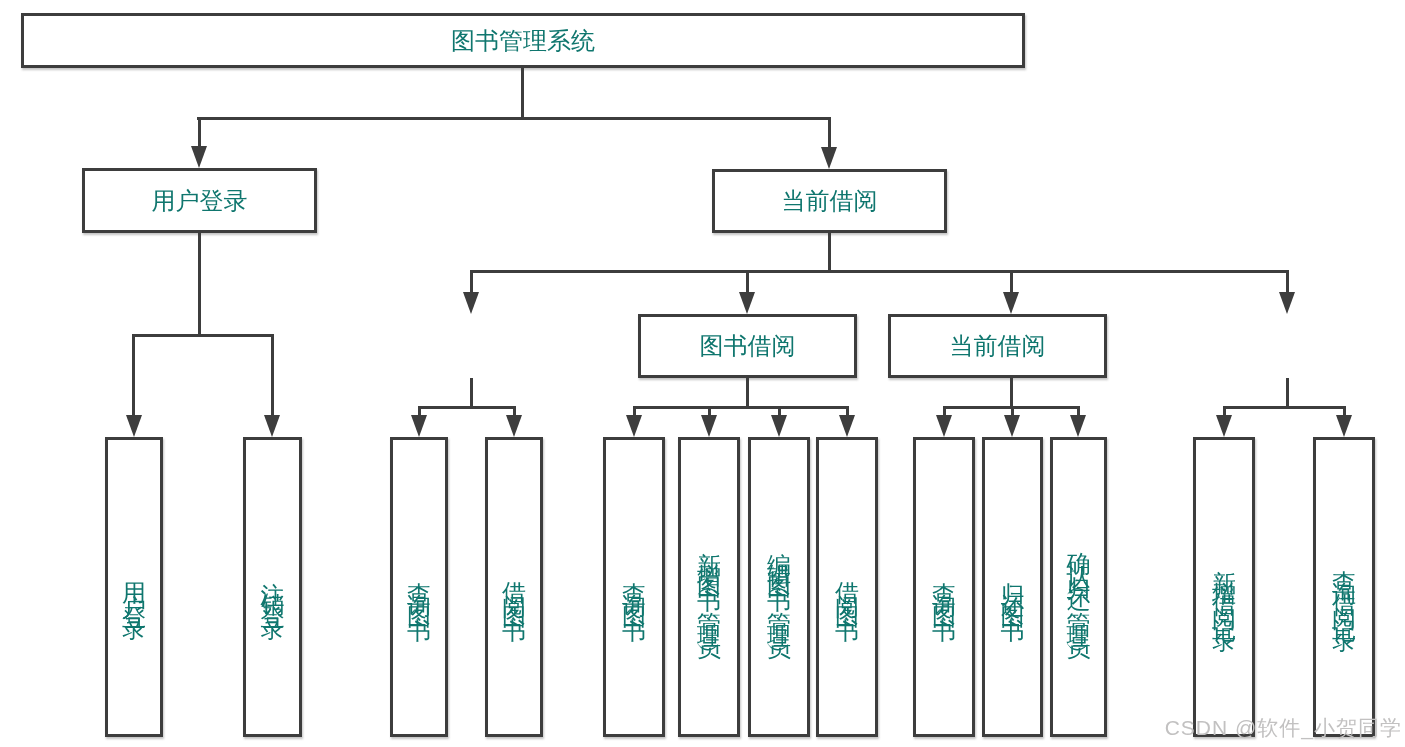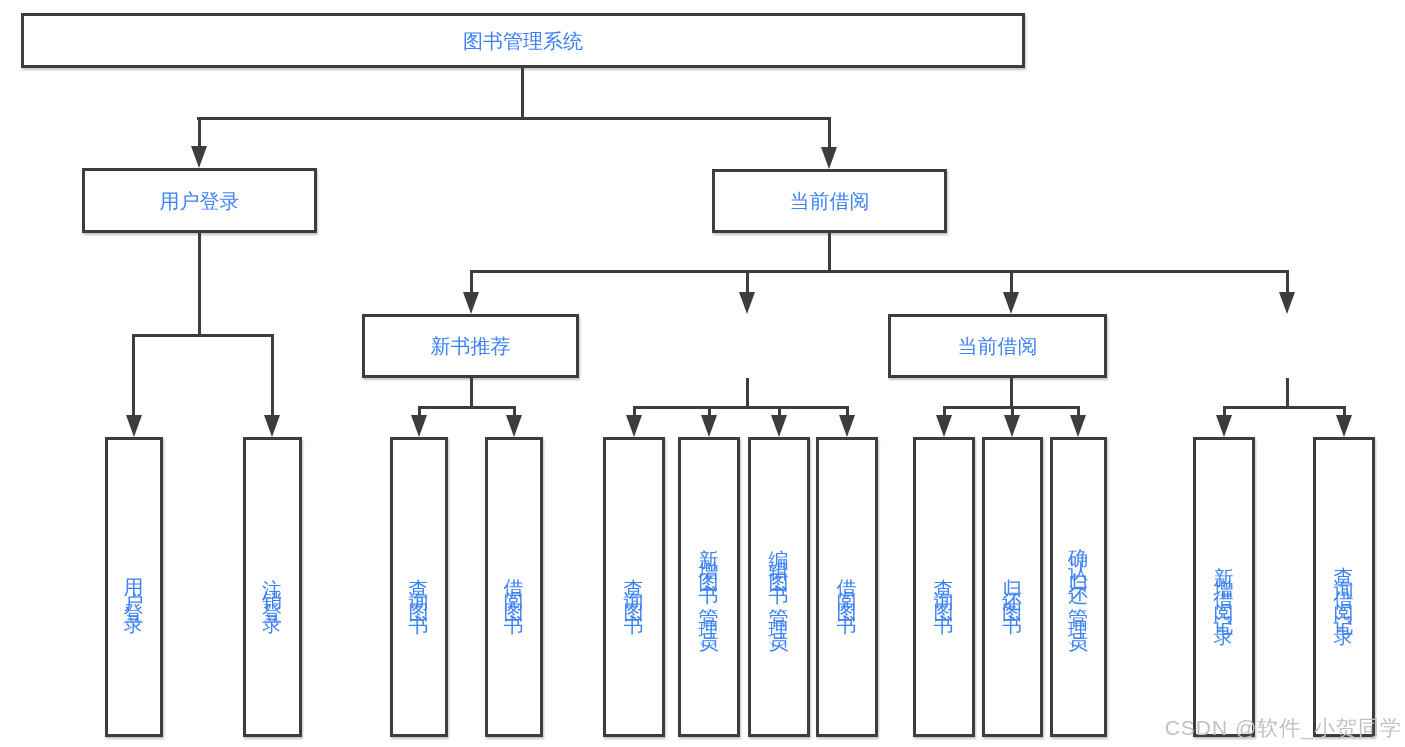--- a/index.html
+++ b/index.html
@@ -3,21 +3,21 @@
 <meta charset="utf-8">
 <style>
   html,body{margin:0;padding:0;background:#fff;}
   .stage{
     position:relative;width:1405px;height:747px;background:#ffffff;
     font-family:"Liberation Sans",sans-serif;overflow:hidden;
   }
   .node{
     position:absolute;background:#ffffff;border:3px solid #3d3d3d;box-sizing:border-box;
     display:flex;align-items:center;justify-content:center;
-    color:#3b82f6;font-size:20px;line-height:1;
+    color:#0f766e;font-size:24px;line-height:1;
     box-shadow:1px 2px 2px rgba(125,125,125,0.45);
   }
   .v{
     writing-mode:vertical-lr;text-orientation:mixed;letter-spacing:12px;
   }
   .hline{position:absolute;height:3px;background:#3d3d3d;}
   .vline{position:absolute;width:3px;background:#3d3d3d;}
   .arrow{
     position:absolute;width:0;height:0;
     border-left:8px solid transparent;border-right:8px solid transparent;
@@ -31,21 +31,21 @@
 </head>
 <body>
 
 <div class="stage">
 
   <div class="node" style="left:21px;top:13px;width:1004px;height:55px">图书管理系统</div>
 
   <div class="node" style="left:82px;top:168px;width:235px;height:65px">用户登录</div>
   <div class="node" style="left:712px;top:169px;width:235px;height:64px">当前借阅</div>
 
-  <div class="node" style="left:362px;top:314px;width:217px;height:64px">新书推荐</div>
+  <div class="node" style="left:638px;top:314px;width:219px;height:64px">图书借阅</div>
   <div class="node" style="left:888px;top:314px;width:219px;height:64px">当前借阅</div>
 
   <div class="node v" style="left:105px;top:437px;width:58px;height:300px">用户登录</div>
   <div class="node v" style="left:243px;top:437px;width:59px;height:300px">注销登录</div>
 
   <div class="node v" style="left:390px;top:437px;width:58px;height:300px">查询图书</div>
   <div class="node v" style="left:485px;top:437px;width:58px;height:300px">借阅图书</div>
 
   <div class="node v" style="left:603px;top:437px;width:62px;height:300px">查询图书</div>
   <div class="node v" style="left:678px;top:437px;width:62px;height:300px">新增图书（管理员）</div>

